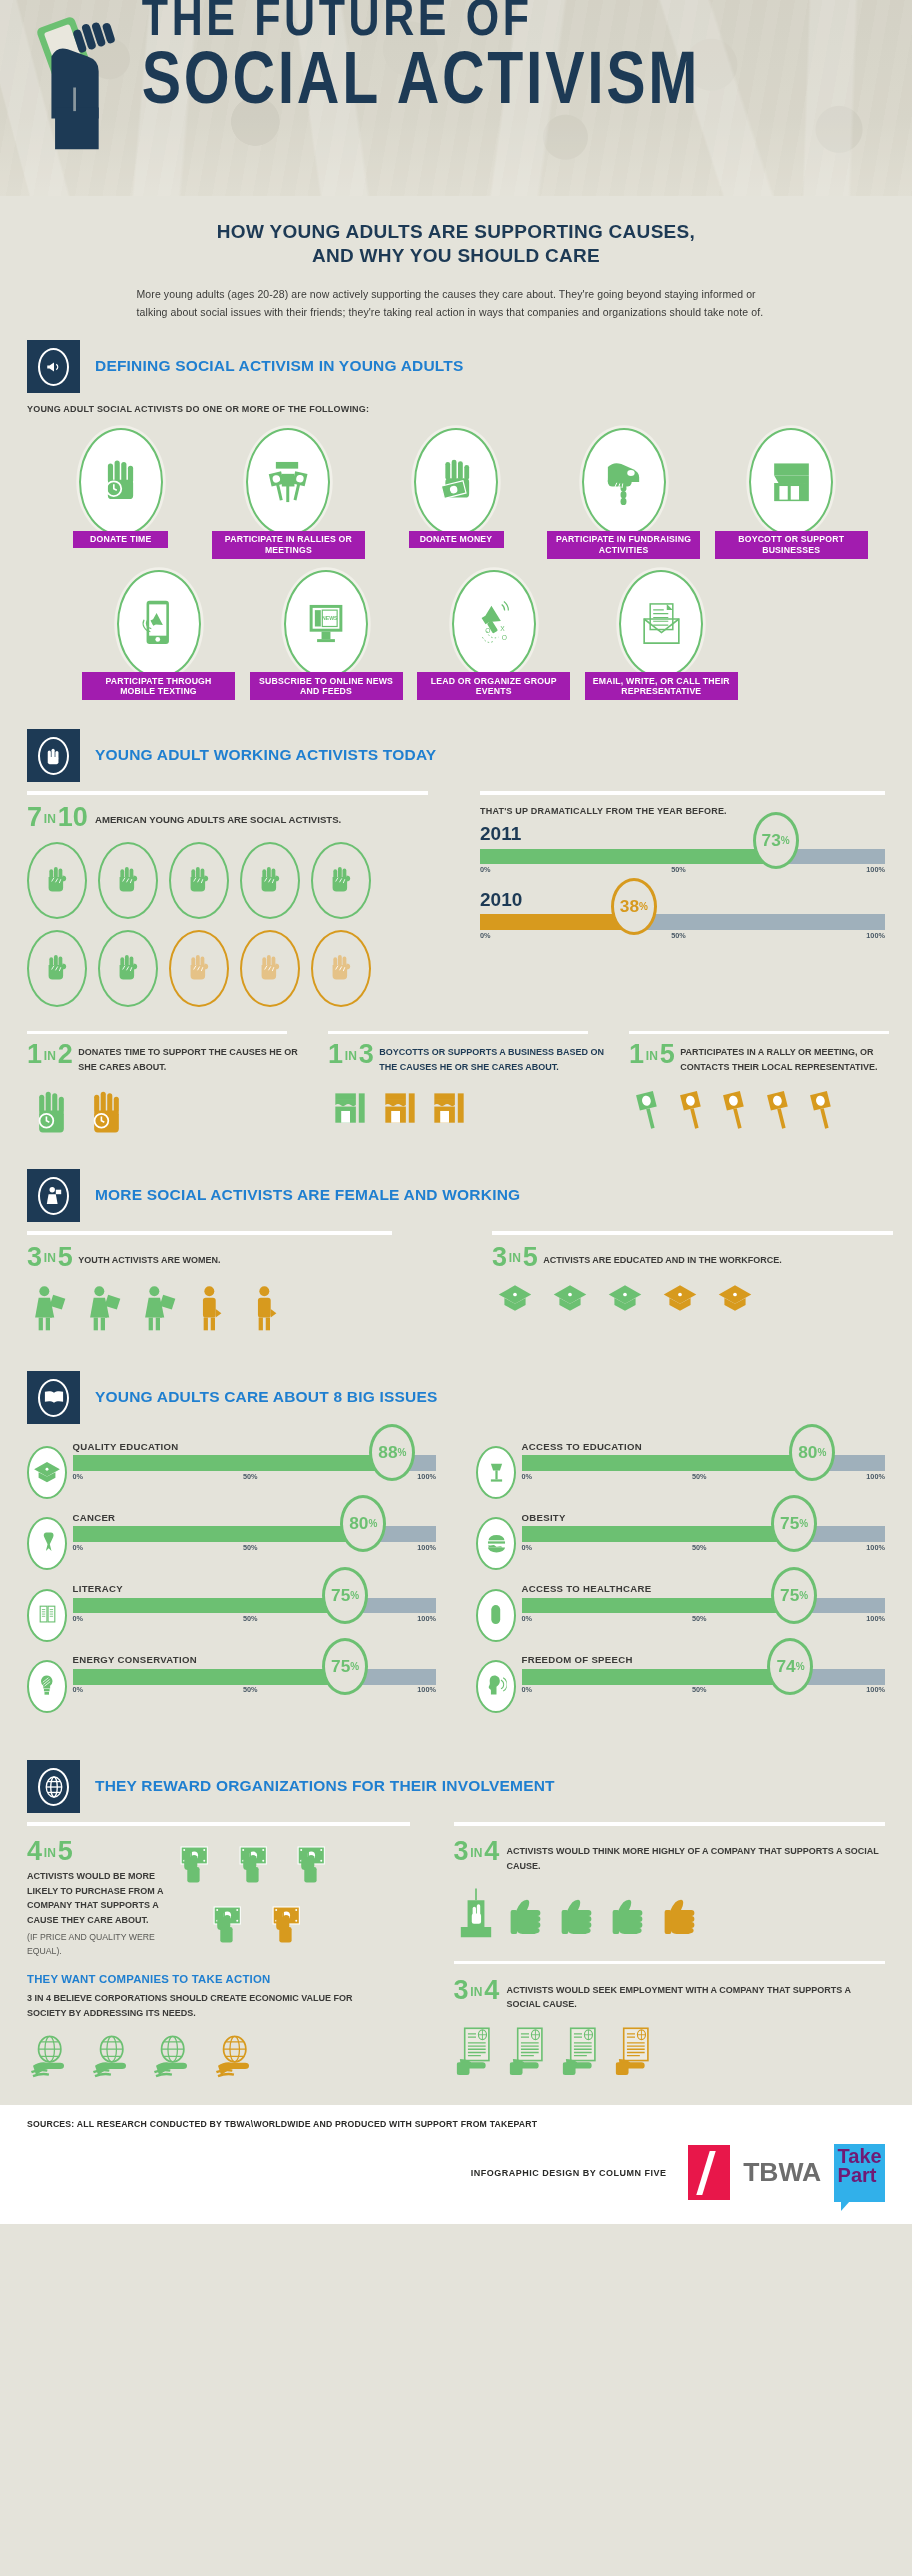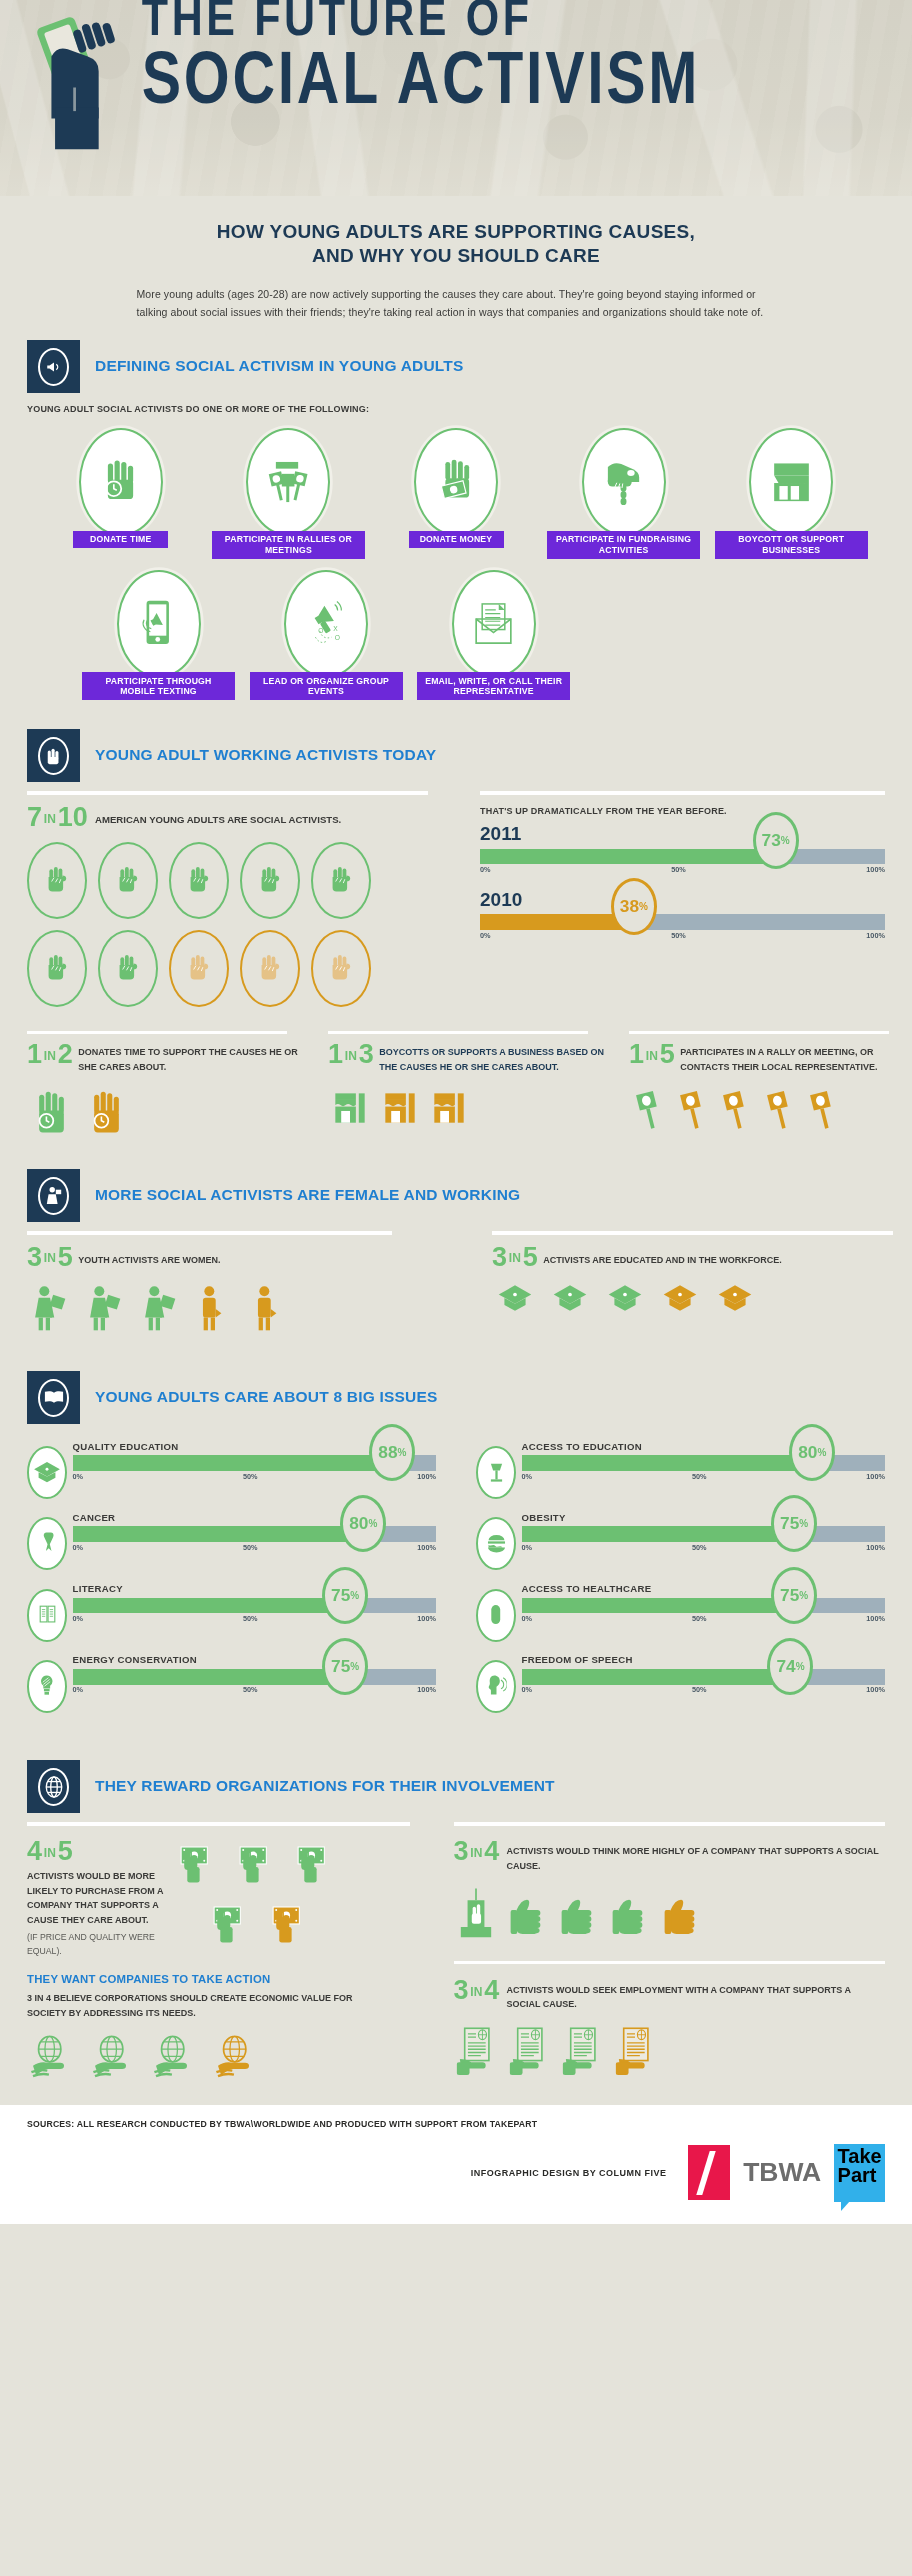--- a/index.html
+++ b/index.html
@@ -87,21 +87,21 @@
   .note{ font-size:9px; letter-spacing:0.2px; color:#3a3a38; font-weight:700;}
 
   .icon-grid{ display:flex; justify-content:center; gap:14.6px; margin-top:14.6px;}
   .icon-cell{ width:153px; display:flex; flex-direction:column; align-items:center;}
   .ellipse-ic{
     width:84px; height:108px; border:2.7px solid #6cc072; border-radius:50%;
     background:#fff; display:flex; align-items:center; justify-content:center;
     box-shadow:0 0 0 2.7px #f1f0e9;
   }
   .ic-label{
-    background:#6d28d9; color:#fff; font-size:8.7px; font-weight:700;
+    background:#a21caf; color:#fff; font-size:8.7px; font-weight:700;
     text-align:center; padding:3.6px 5.5px; line-height:1.18; margin-top:-5.5px;
     letter-spacing:0.2px; min-width:95px;
   }
 
   .divider{ height:3.6px; background:#fff; }
 
   .big-ratio{ display:flex; align-items:flex-end; gap:1.8px; color:#6cc072; font-weight:700;}
   .big-ratio .n{ font-size:27px; line-height:.85;}
   .big-ratio .in{ font-size:12px; line-height:1.6;}
 
@@ -127,21 +127,21 @@
   .issue-label{ font-size:9.6px; font-weight:700; color:#3a3a38; letter-spacing:0.3px; margin-bottom:3.6px;}
 
   .footer{ background:#fff; padding:14.6px 27px 22px; margin-top:16.4px;}
   .src{ font-size:8.7px; font-weight:700; color:#2a2a28; letter-spacing:0.2px;}
   .logos{ display:flex; align-items:center; justify-content:flex-end; gap:12.8px; margin-top:14.6px;}
   .design-by{ font-size:9px; font-weight:700; letter-spacing:0.5px; color:#2a2a28; margin-right:9px;}
   .tbwa-slash{ width:42px; height:55px; background:#e8174a; position:relative;}
   .tbwa-slash::after{ content:""; position:absolute; left:14.6px; top:5.5px; width:5.5px; height:44px;
      background:#fff; transform: skewX(-17deg);}
   .tbwa-word{ font-size:26.5px; font-weight:700; color:#6d6d6d; letter-spacing:0;}
-  .takepart{ background:#31b0ea; width:51px; height:58px; position:relative; padding:2.7px 3.6px; color:#000000;
+  .takepart{ background:#31b0ea; width:51px; height:58px; position:relative; padding:2.7px 3.6px; color:#701a75;
      font-weight:700; line-height:.95; font-size:20px;}
   .takepart::after{ content:""; position:absolute; left:7.3px; bottom:-9px; width:0; height:0;
      border-left:9px solid #31b0ea; border-bottom:10px solid transparent;}
 </style>
 </head>
 <body>
 
 <div class="page">
 
   <div class="hero">
@@ -285,20 +285,34 @@
               <rect x="15.5" y="9" width="23" height="42" fill="#fff"></rect>
               <circle cx="27" cy="56" r="3.2" fill="#fff"></circle>
               <g transform="rotate(-28 27 30)">
                 <path d="M18 26v8h4l8 5V21l-8 5z" fill="#6cc072"></path>
                 <path d="M14 24a7 7 0 000 12" stroke="#6cc072" stroke-width="1.6" fill="none"></path>
                 <path d="M11 21a11 11 0 000 18" stroke="#6cc072" stroke-width="1.6" fill="none"></path>
               </g>
             </svg></div>
         </div>
       <div class="ic-label">PARTICIPATE THROUGH MOBILE TEXTING</div>
+    </div>
+    <div class="icon-cell">
+      <div class="ellipse-ic">
+          <div style="transform:scale(0.82); transform-origin:center;"><svg width="58" height="55" viewBox="0 0 64 60">
+              <rect x="10" y="6" width="44" height="36" fill="#6cc072"></rect>
+              <rect x="14" y="10" width="36" height="28" fill="#fff"></rect>
+              <rect x="17" y="13" width="8" height="22" fill="#6cc072"></rect>
+              <rect x="27" y="13" width="20" height="22" fill="none" stroke="#6cc072" stroke-width="1.6"></rect>
+              <text x="37" y="26" font-size="7" font-family="Liberation Sans,sans-serif" fill="#6cc072" text-anchor="middle" font-weight="700">NEWS</text>
+              <rect x="26" y="42" width="12" height="10" fill="#6cc072"></rect>
+              <rect x="20" y="52" width="24" height="4" fill="#6cc072"></rect>
+            </svg></div>
+        </div>
+      <div class="ic-label">SUBSCRIBE TO ONLINE NEWS AND FEEDS</div>
     </div>
     <div class="icon-cell">
       <div class="ellipse-ic">
           <div style="transform:scale(0.82); transform-origin:center;"><svg width="57" height="58" viewBox="0 0 62 64">
               <g transform="rotate(-32 30 24)">
                 <path d="M16 18v10h6l14 7V11l-14 7z" fill="#6cc072"></path>
                 <rect x="18" y="28" width="8" height="16" rx="2" fill="#6cc072"></rect>
               </g>
               <g stroke="#6cc072" stroke-width="1.6" fill="none">
                 <path d="M42 8a10 10 0 014 8"></path>

